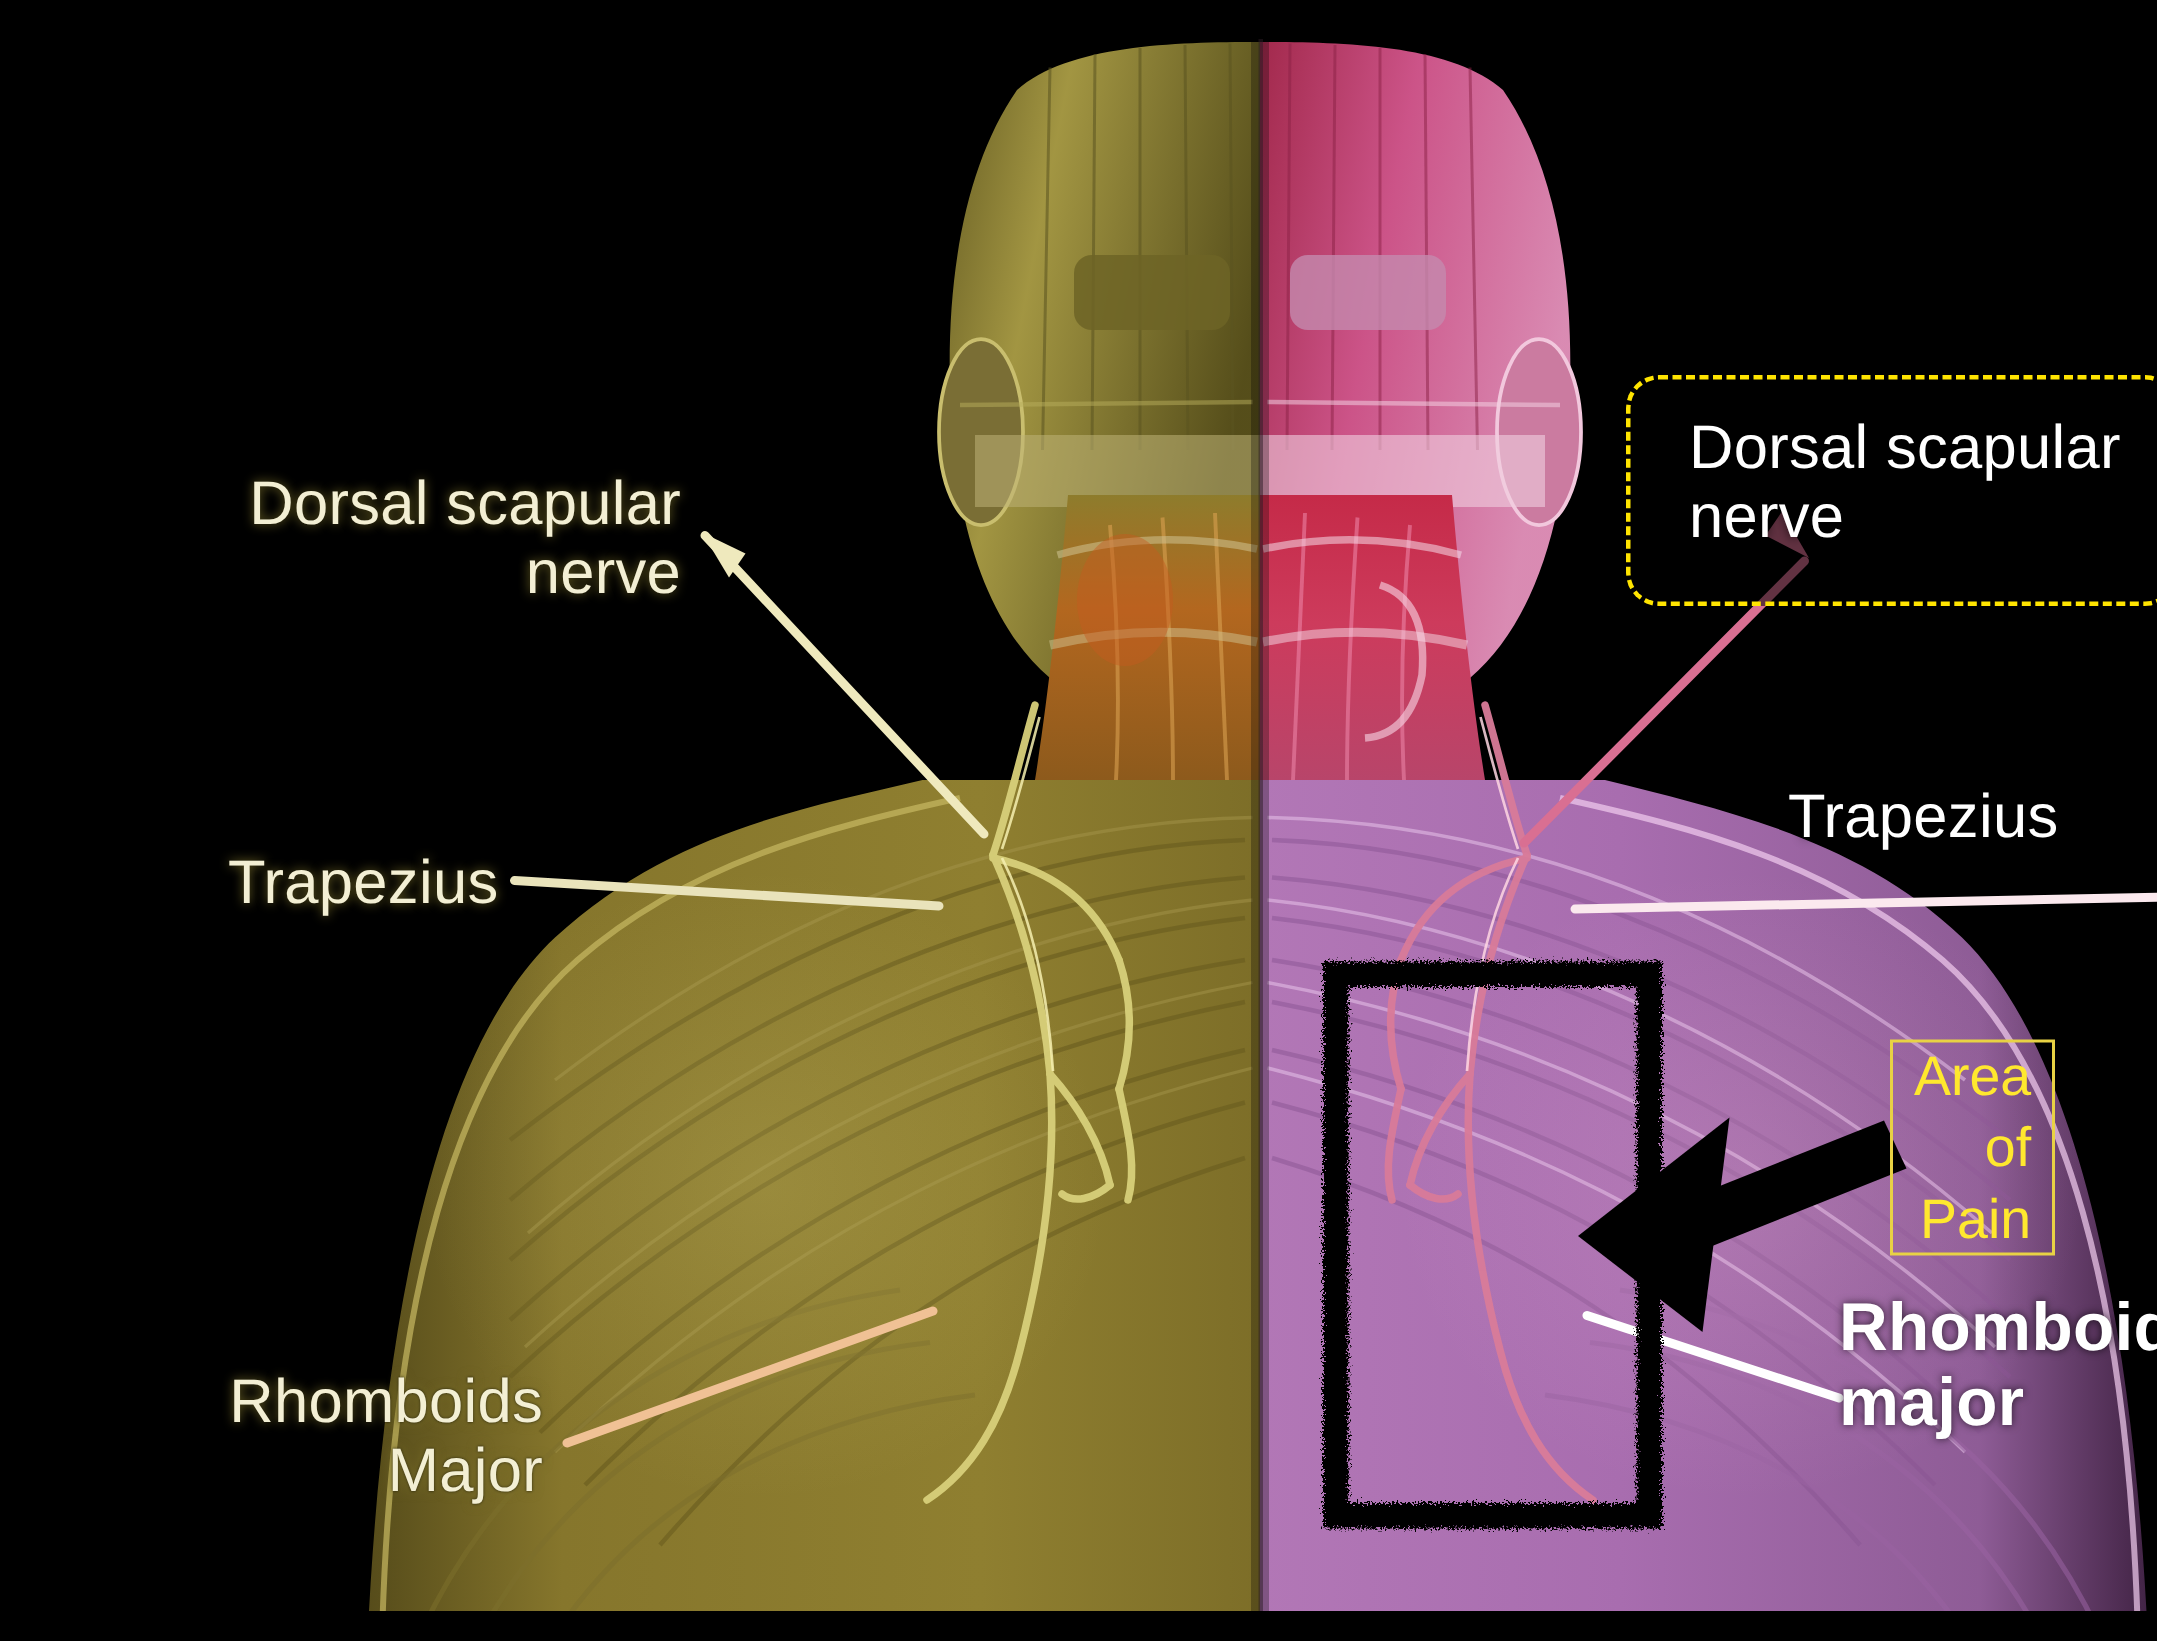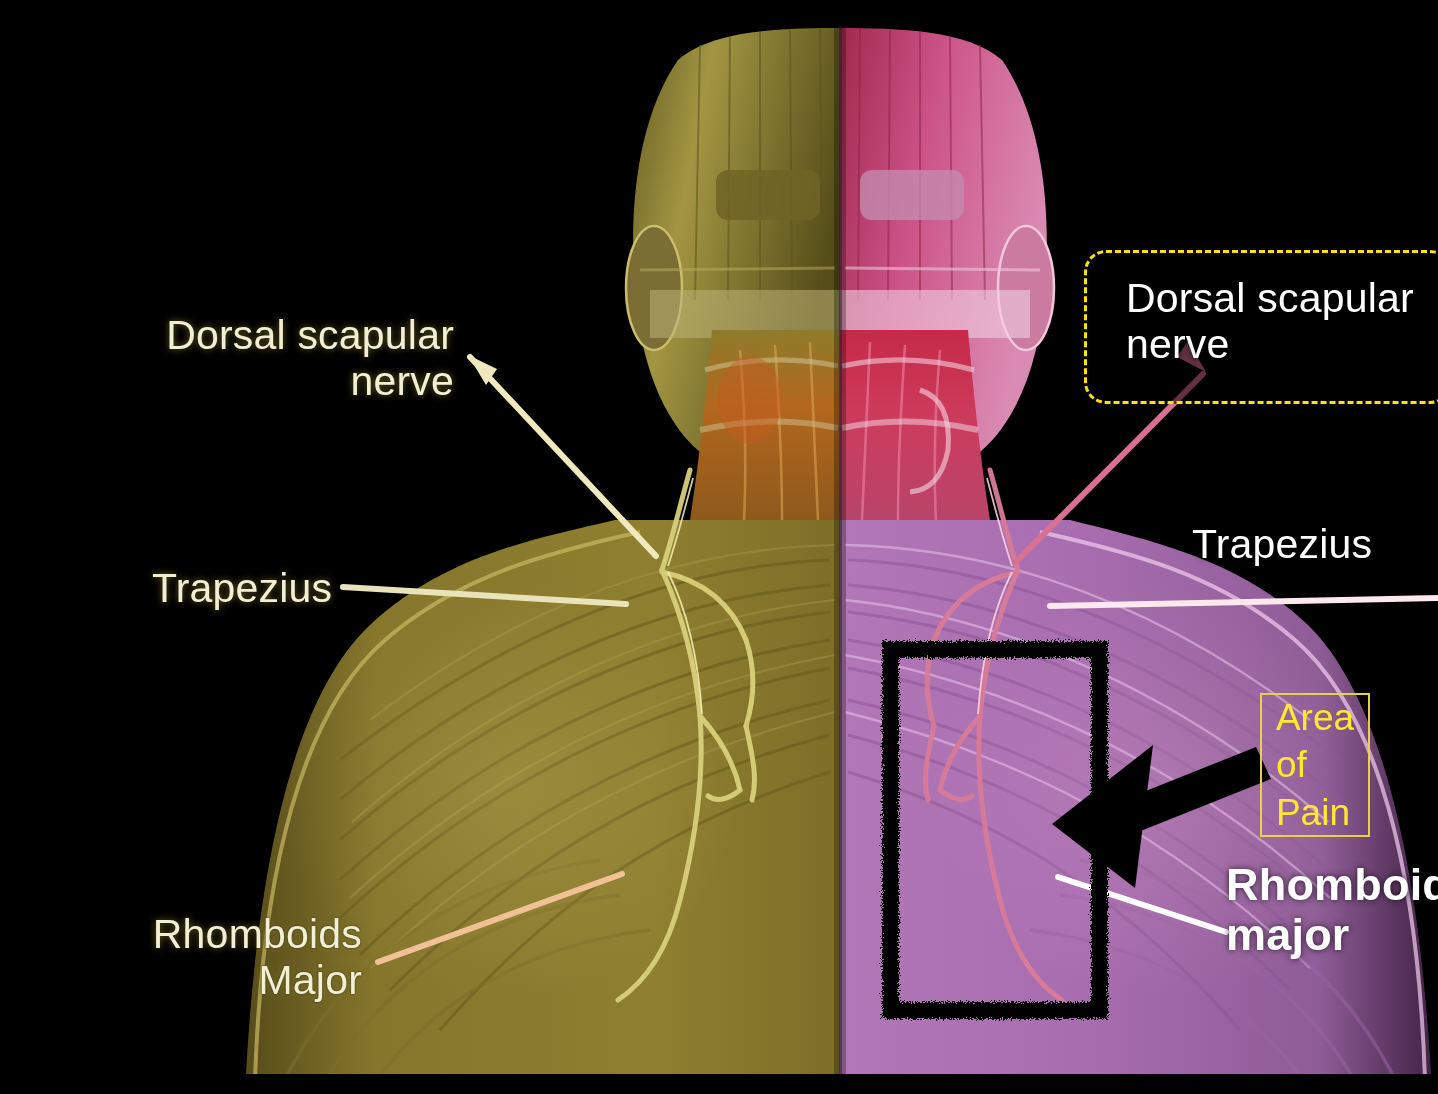--- a/index.html
+++ b/index.html
@@ -69,21 +69,21 @@
     border: 2px solid #e8d244;
     box-sizing: border-box;
     display: flex;
     align-items: center;
     justify-content: center;
   }
   .pain-text {
     color: #ffe82e;
     font-size: 37px;
     line-height: 1.28;
-    text-align: left;
+    text-align: right;
     white-space: pre-line;
   }
 
   
   .rough-rect {
     position: absolute;
     box-sizing: border-box;
     border: 17px solid #060606;
     filter: url(#roughen);
   }

